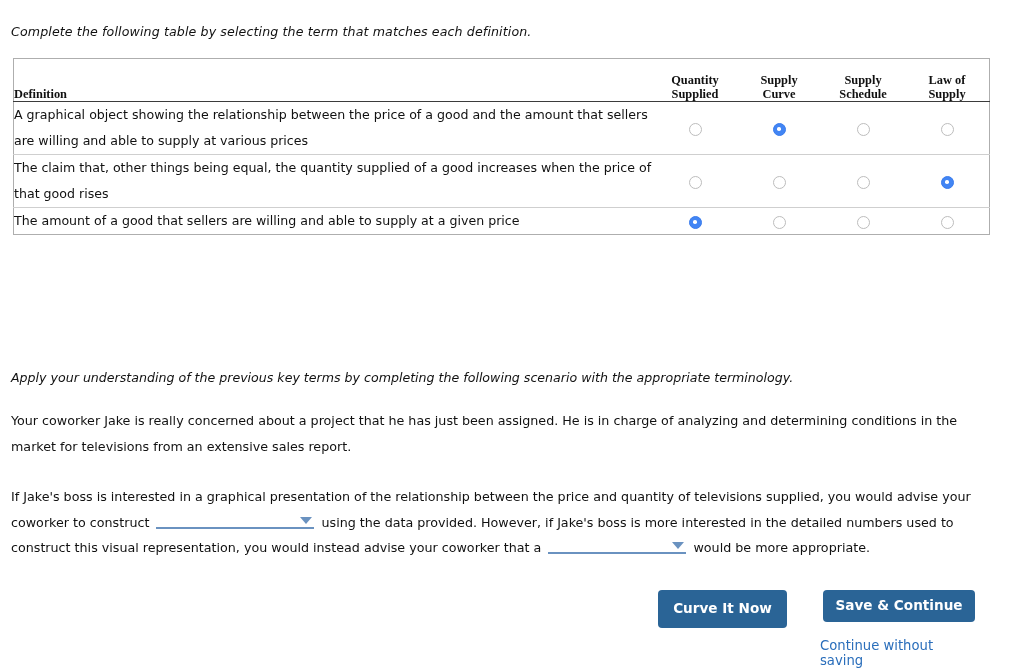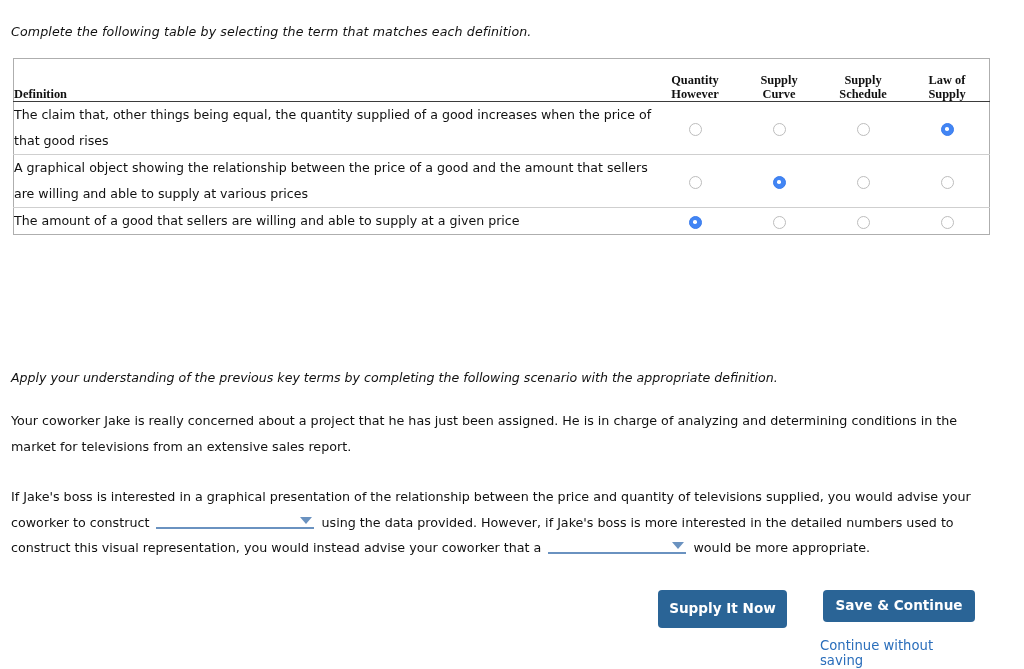--- a/index.html
+++ b/index.html
@@ -226,84 +226,84 @@
 
   <div class="intro-line">Complete the following table by selecting the term that matches each definition.</div>
 
   <div class="term-table-wrap">
     <table class="term-table">
       <thead>
         <tr>
           <th class="def-head">Definition</th>
           <th class="opt-head">
             <span class="hl">Quantity</span>
-            <span class="hl">However</span>
+            <span class="hl">Supplied</span>
           </th>
           <th class="opt-head">
             <span class="hl">Supply</span>
             <span class="hl">Curve</span>
           </th>
           <th class="opt-head">
             <span class="hl">Supply</span>
             <span class="hl">Schedule</span>
           </th>
           <th class="opt-head">
             <span class="hl">Law of</span>
             <span class="hl">Supply</span>
           </th>
         </tr>
       </thead>
       <tbody>
 
         <tr>
+          <td class="def-cell">A graphical object showing the relationship between the price of a good and the amount that sellers are willing and able to supply at various prices</td>
+          <td class="radio-cell"><span class="radio off"></span></td>
+          <td class="radio-cell"><span class="radio on"></span></td>
+          <td class="radio-cell"><span class="radio off"></span></td>
+          <td class="radio-cell"><span class="radio off"></span></td>
+        </tr>
+
+        <tr>
           <td class="def-cell">The claim that, other things being equal, the quantity supplied of a good increases when the price of that good rises</td>
           <td class="radio-cell"><span class="radio off"></span></td>
           <td class="radio-cell"><span class="radio off"></span></td>
           <td class="radio-cell"><span class="radio off"></span></td>
           <td class="radio-cell"><span class="radio on"></span></td>
-        </tr>
-
-        <tr>
-          <td class="def-cell">A graphical object showing the relationship between the price of a good and the amount that sellers are willing and able to supply at various prices</td>
-          <td class="radio-cell"><span class="radio off"></span></td>
-          <td class="radio-cell"><span class="radio on"></span></td>
-          <td class="radio-cell"><span class="radio off"></span></td>
-          <td class="radio-cell"><span class="radio off"></span></td>
         </tr>
 
         <tr>
           <td class="def-cell">The amount of a good that sellers are willing and able to supply at a given price</td>
           <td class="radio-cell"><span class="radio on"></span></td>
           <td class="radio-cell"><span class="radio off"></span></td>
           <td class="radio-cell"><span class="radio off"></span></td>
           <td class="radio-cell"><span class="radio off"></span></td>
         </tr>
 
 
       </tbody>
     </table>
   </div>
 
-  <div class="apply-line">Apply your understanding of the previous key terms by completing the following scenario with the appropriate definition.</div>
+  <div class="apply-line">Apply your understanding of the previous key terms by completing the following scenario with the appropriate terminology.</div>
 
   <div class="scenario">Your coworker Jake is really concerned about a project that he has just been assigned. He is in charge of analyzing and determining conditions in the market for televisions from an extensive sales report.</div>
 
   <div class="question">
     <span>If Jake's boss is interested in a graphical presentation of the relationship between the price and quantity of televisions supplied, you would advise your coworker to construct</span>
     <span class="dropdown w1">
       <span class="dd-value"></span>
       <span class="caret"></span>
     </span>
     <span>using the data provided. However, if Jake's boss is more interested in the detailed numbers used to construct this visual representation, you would instead advise your coworker that a</span>
     <span class="dropdown w2">
       <span class="dd-value"></span>
       <span class="caret"></span>
     </span>
     <span>would be more appropriate.</span>
   </div>
 
-  <button class="btn btn-grade">Supply It Now</button>
+  <button class="btn btn-grade">Curve It Now</button>
 
   <button class="btn btn-save">Save &amp; Continue</button>
 
   <a class="link-continue">Continue without saving</a>
 
 </div>
 
 </body></html>

